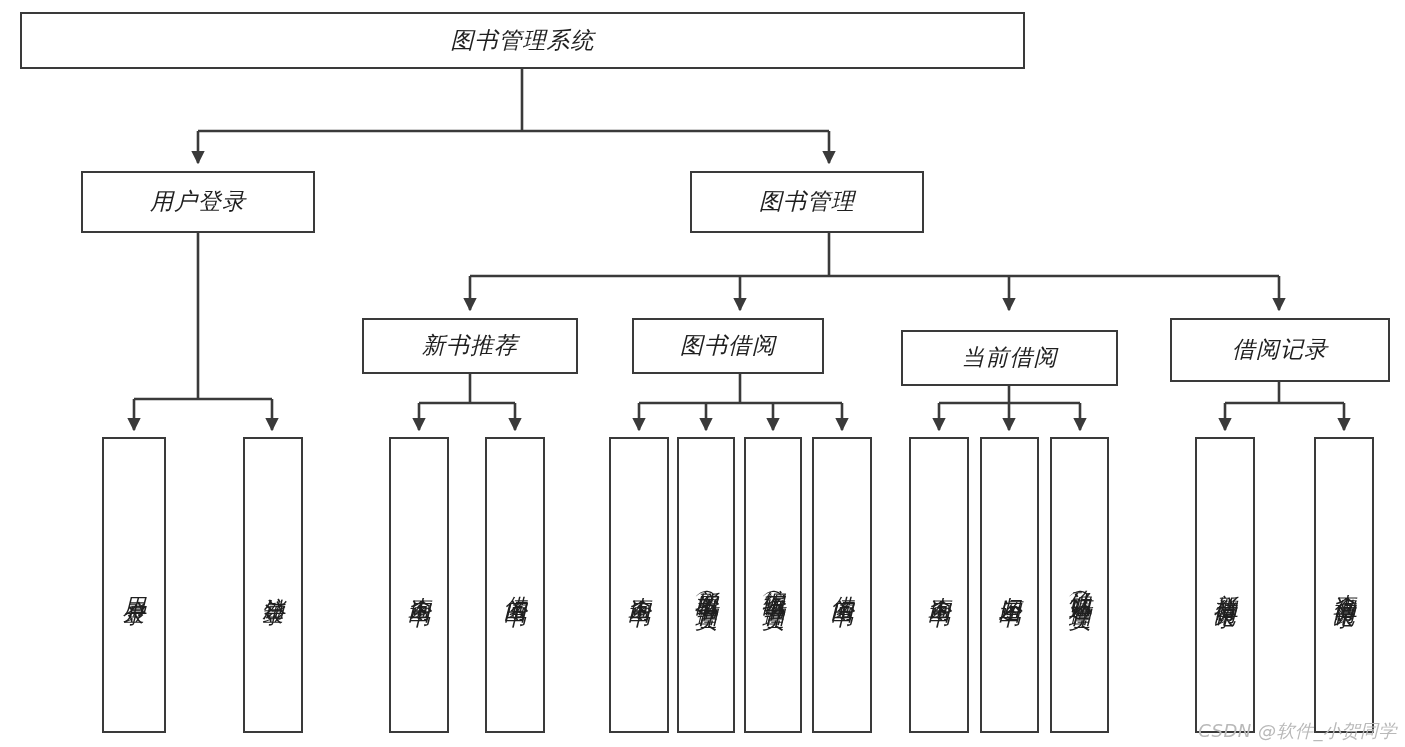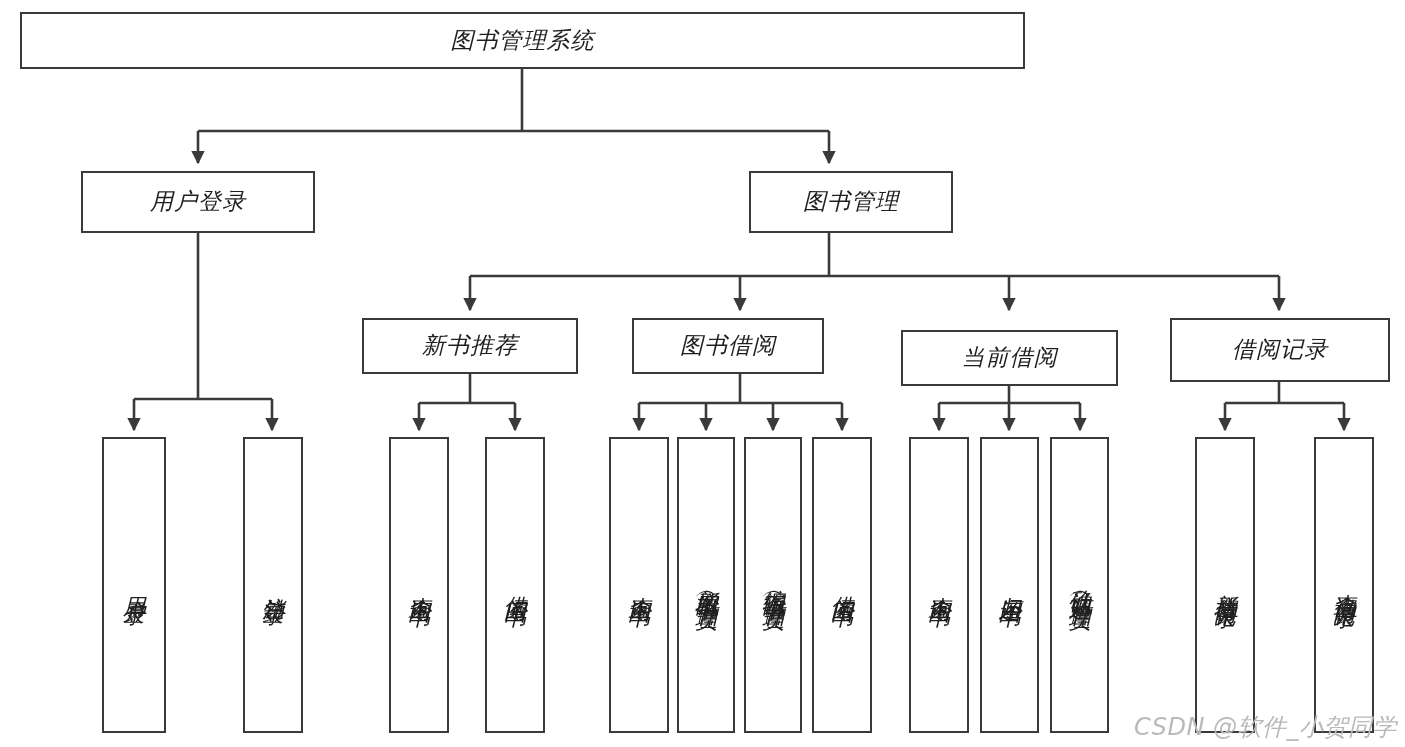--- a/index.html
+++ b/index.html
@@ -53,21 +53,21 @@
   }
   .node.vert .vlabel {
     writing-mode: vertical-rl;
     text-orientation: upright;
     white-space: normal;
   }
   #watermark {
     position: absolute;
     right: 8px;
     bottom: 4px;
-    font-size: 24px;
+    font-size: 18px;
     color: #b9b9b9;
     letter-spacing: 0.5px;
     white-space: nowrap;
     pointer-events: none;
   }
 </style>
 </head>
 <body>
 
 <div id="canvas">
@@ -122,21 +122,21 @@
     </g>
   </svg>
 
   <div class="node horiz" style="left:20px; top:12px; width:1005px; height:57px;">
     <span>图书管理系统</span>
   </div>
 
   <div class="node horiz" style="left:81px; top:171px; width:234px; height:62px;">
     <span>用户登录</span>
   </div>
-  <div class="node horiz" style="left:749px; top:171px; width:204px; height:62px;">
+  <div class="node horiz" style="left:690px; top:171px; width:234px; height:62px;">
     <span>图书管理</span>
   </div>
 
   <div class="node horiz" style="left:362px; top:318px; width:216px; height:56px;">
     <span>新书推荐</span>
   </div>
   <div class="node horiz" style="left:632px; top:318px; width:192px; height:56px;">
     <span>图书借阅</span>
   </div>
   <div class="node horiz" style="left:901px; top:318px; width:217px; height:56px;margin-top:12px;">

